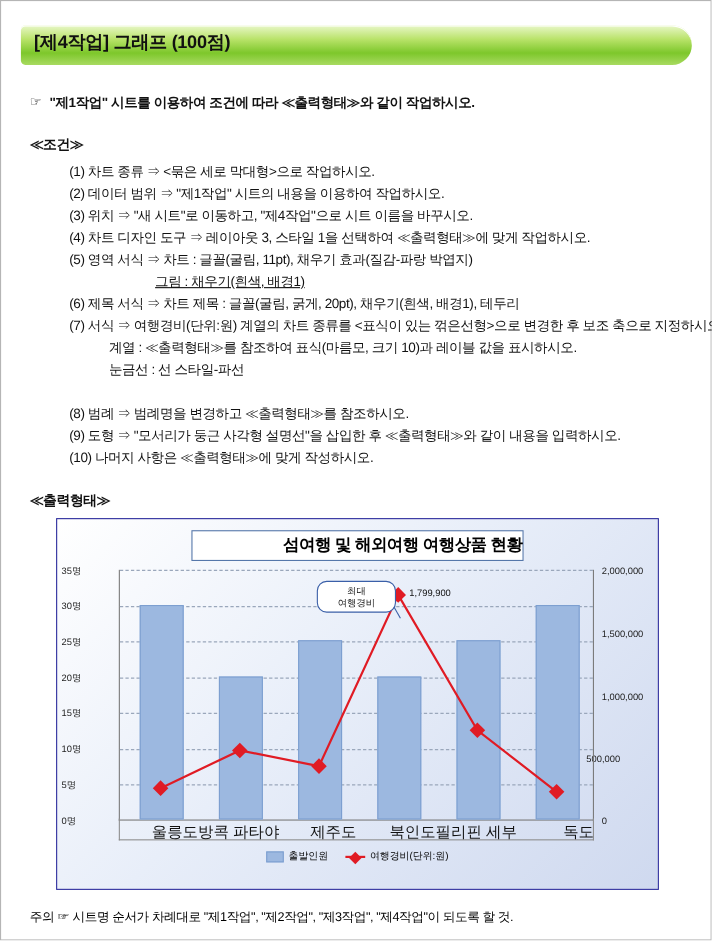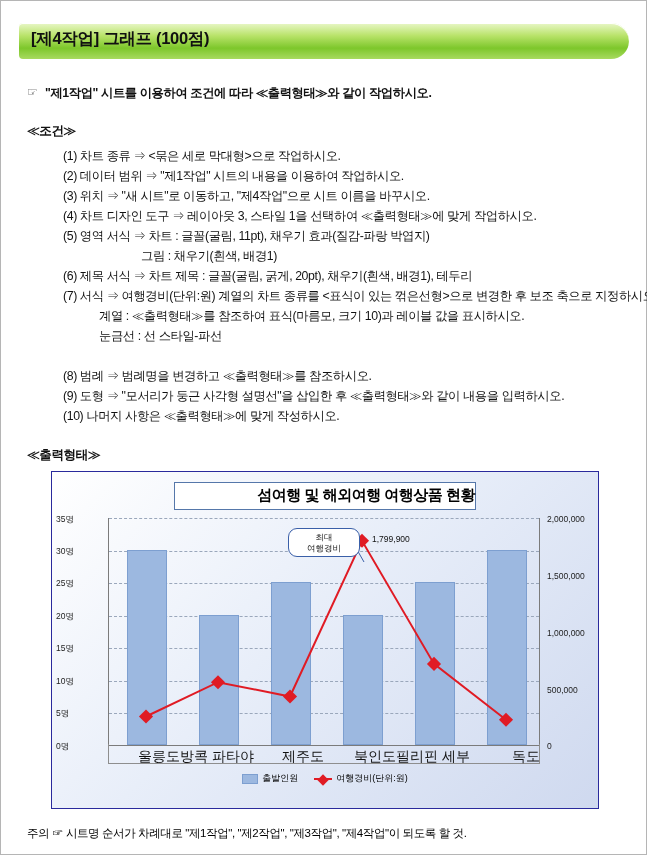--- a/index.html
+++ b/index.html
@@ -222,21 +222,21 @@
   <div class="line ptr" style="left:26px; top:84px;">☞</div>
   <div class="line bold" style="left:44px; top:84px;">"제1작업" 시트를 이용하여 조건에 따라 ≪출력형태≫와 같이 작업하시오.</div>
 
   <div class="sect" style="left:26px; top:122px;">≪조건≫</div>
 
   <div class="line" style="left:62px; top:147px;">(1) 차트 종류 ⇒ &lt;묶은 세로 막대형&gt;으로 작업하시오.</div>
   <div class="line" style="left:62px; top:167px;">(2) 데이터 범위 ⇒ "제1작업" 시트의 내용을 이용하여 작업하시오.</div>
   <div class="line" style="left:62px; top:187px;">(3) 위치 ⇒ "새 시트"로 이동하고, "제4작업"으로 시트 이름을 바꾸시오.</div>
   <div class="line" style="left:62px; top:207px;">(4) 차트 디자인 도구 ⇒ 레이아웃 3, 스타일 1을 선택하여 ≪출력형태≫에 맞게 작업하시오.</div>
   <div class="line" style="left:62px; top:227px;">(5) 영역 서식 ⇒ 차트 : 글꼴(굴림, 11pt), 채우기 효과(질감-파랑 박엽지)</div>
-  <div class="line" style="left:140px; top:247px;">그림 : 채우기(흰색, 배경1)</div>
+  <div class="line" style="left:140px; top:247px;text-decoration:underline;">그림 : 채우기(흰색, 배경1)</div>
   <div class="line" style="left:62px; top:267px;">(6) 제목 서식 ⇒ 차트 제목 : 글꼴(굴림, 굵게, 20pt), 채우기(흰색, 배경1), 테두리</div>
   <div class="line" style="left:62px; top:287px;">(7) 서식 ⇒ 여행경비(단위:원) 계열의 차트 종류를 &lt;표식이 있는 꺾은선형&gt;으로 변경한 후 보조 축으로 지정하시오.</div>
   <div class="line" style="left:98px; top:307px;">계열 : ≪출력형태≫를 참조하여 표식(마름모, 크기 10)과 레이블 값을 표시하시오.</div>
   <div class="line" style="left:98px; top:327px;">눈금선 : 선 스타일-파선</div>
   <div class="line" style="left:62px; top:367px;">(8) 범례 ⇒ 범례명을 변경하고 ≪출력형태≫를 참조하시오.</div>
   <div class="line" style="left:62px; top:387px;">(9) 도형 ⇒ "모서리가 둥근 사각형 설명선"을 삽입한 후 ≪출력형태≫와 같이 내용을 입력하시오.</div>
   <div class="line" style="left:62px; top:407px;">(10) 나머지 사항은 ≪출력형태≫에 맞게 작성하시오.</div>
 
   <div class="sect" style="left:26px; top:446px;">≪출력형태≫</div>
 
@@ -247,21 +247,21 @@
     <div class="ylabel-left" style="left:4px; top:269px;">0명</div>
     <div class="ylabel-left" style="left:4px; top:236px;">5명</div>
     <div class="ylabel-left" style="left:4px; top:204px;">10명</div>
     <div class="ylabel-left" style="left:4px; top:171px;">15명</div>
     <div class="ylabel-left" style="left:4px; top:139px;">20명</div>
     <div class="ylabel-left" style="left:4px; top:106px;">25명</div>
     <div class="ylabel-left" style="left:4px; top:74px;">30명</div>
     <div class="ylabel-left" style="left:4px; top:42px;">35명</div>
 
     <div class="ylabel-right" style="left:495px; top:269px;">0</div>
-    <div class="ylabel-right" style="left:495px; top:213px;">500,000</div>
+    <div class="ylabel-right" style="left:481px; top:213px;">500,000</div>
     <div class="ylabel-right" style="left:495px; top:156px;">1,000,000</div>
     <div class="ylabel-right" style="left:495px; top:99px;">1,500,000</div>
     <div class="ylabel-right" style="left:495px; top:42px;">2,000,000</div>
 
     <div class="plot">
       <div class="gridline" style="top:0px;"></div>
       <div class="gridline" style="top:32.5px;"></div>
       <div class="gridline" style="top:65px;"></div>
       <div class="gridline" style="top:97.7px;"></div>
       <div class="gridline" style="top:130.3px;"></div>

